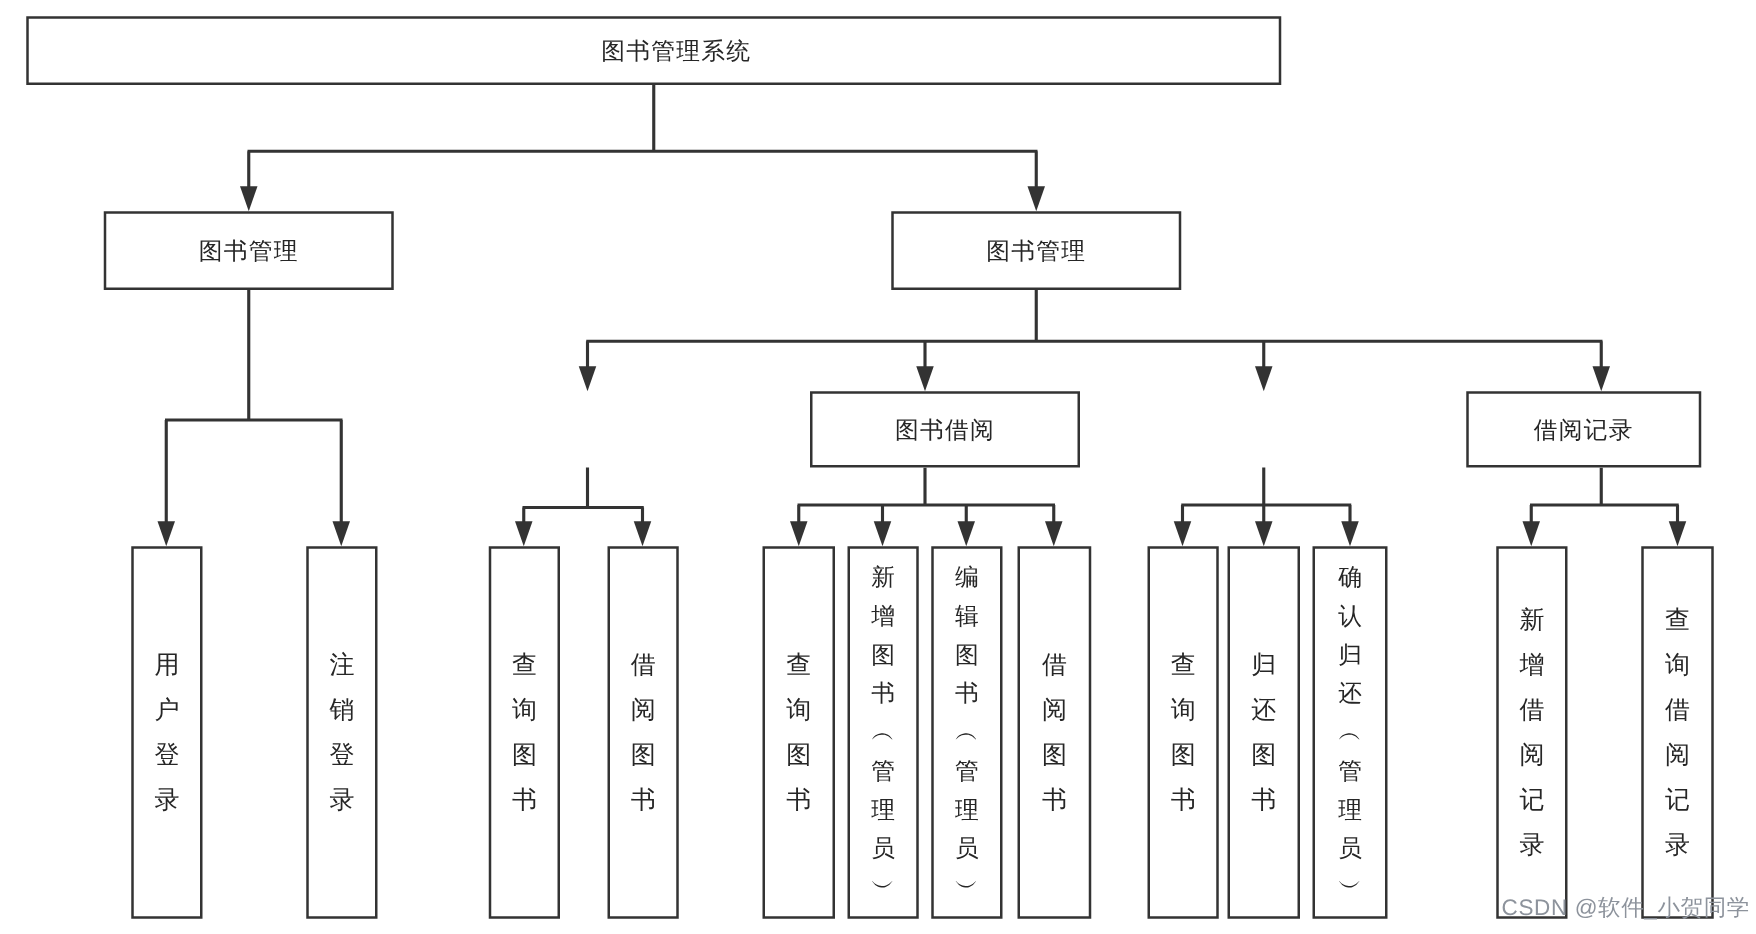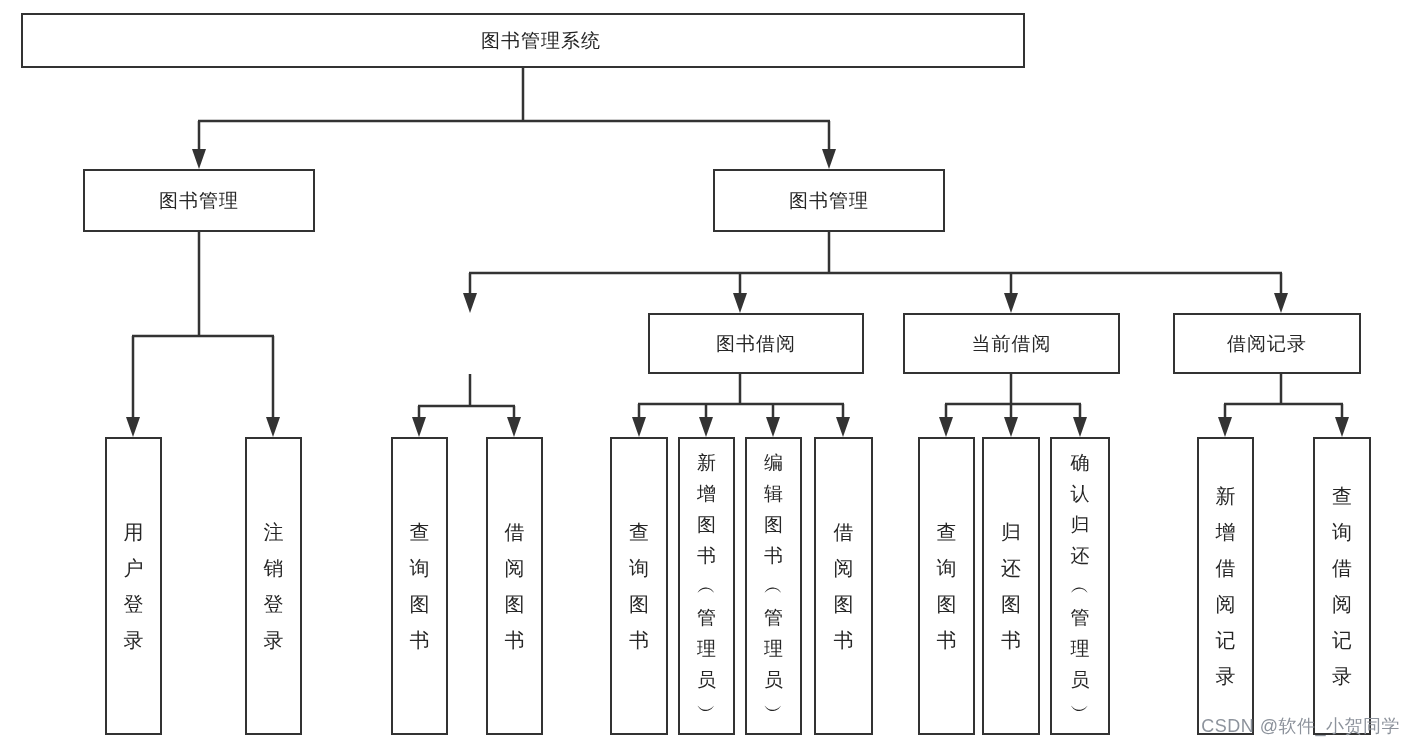--- a/index.html
+++ b/index.html
@@ -101,21 +101,20 @@
       <polygon points="1335,417 1349,417 1342,437" fill="#333333"></polygon>
     </g>
   </svg>
 
   <div class="box" style="left:21px;top:13px;width:1004px;height:55px;padding-left:36px;">图书管理系统</div>
 
   <div class="box" style="left:83px;top:169px;width:232px;height:63px;">图书管理</div>
   <div class="box" style="left:713px;top:169px;width:232px;height:63px;">图书管理</div>
 
   <div class="box" style="left:632px;top:313px;width:216px;height:61px;margin-left:16px;">图书借阅</div>
-  <div class="box" style="left:903px;top:313px;width:217px;height:61px;">当前借阅</div>
   <div class="box" style="left:1173px;top:313px;width:188px;height:61px;">借阅记录</div>
 
   <div class="box vbox" style="left:105px;top:437px;width:57px;height:298px;">
       <span class="vchar">用</span>
       <span class="vchar">户</span>
       <span class="vchar">登</span>
       <span class="vchar">录</span>
     </div>
   <div class="box vbox" style="left:245px;top:437px;width:57px;height:298px;">
       <span class="vchar">注</span>

